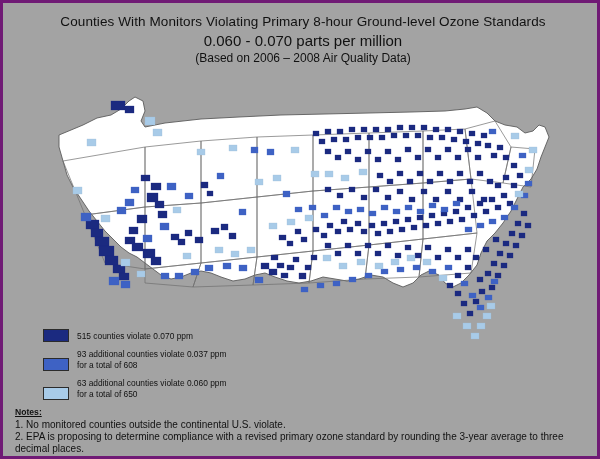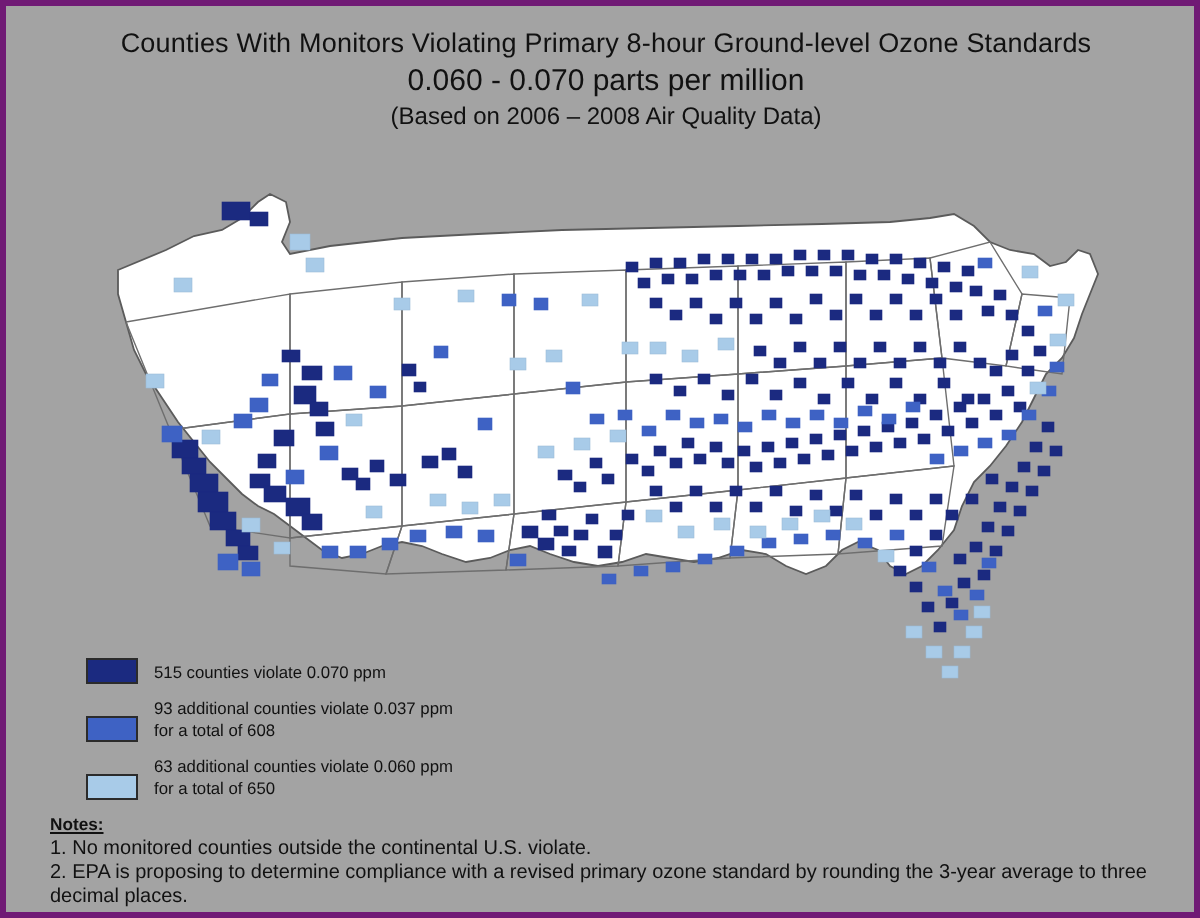--- a/index.html
+++ b/index.html
@@ -92,21 +92,21 @@
   .legend-text {
     margin-left: 8px;
     font-size: 8.4px;
     line-height: 11px;
     color: #111;
   }
 
   
   #notes {
     position: absolute;
-    left: 22px;
+    left: 12px;
     top: 404px;
     width: 560px;
   }
   .notes-head {
     font-size: 8.6px;
     font-weight: bold;
     text-decoration: underline;
     color: #111;
     margin-bottom: 2px;
   }

